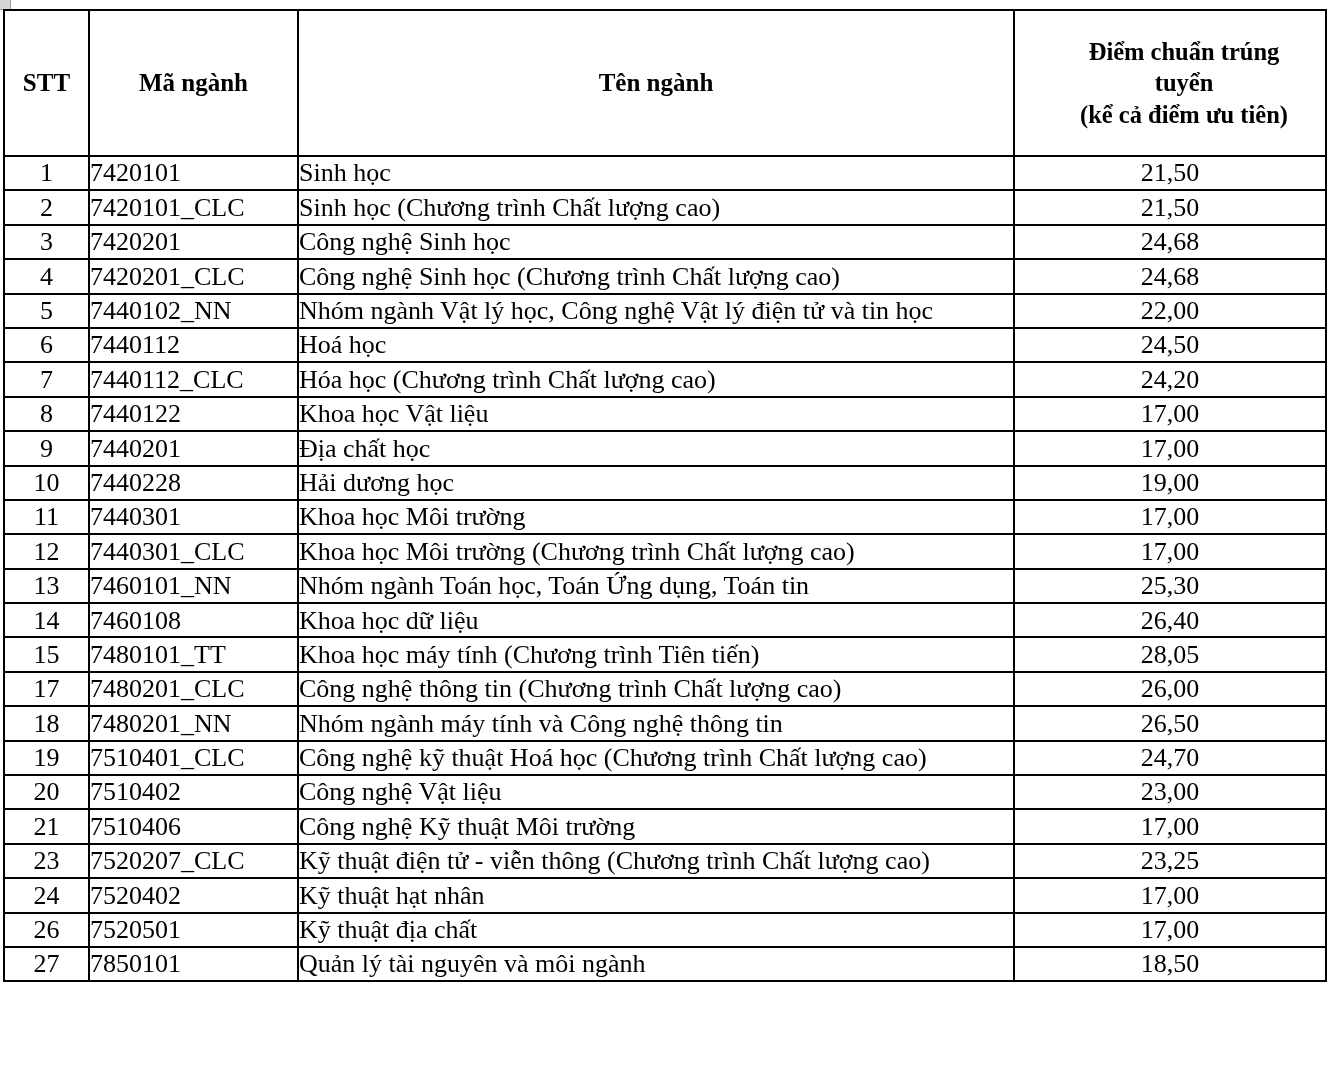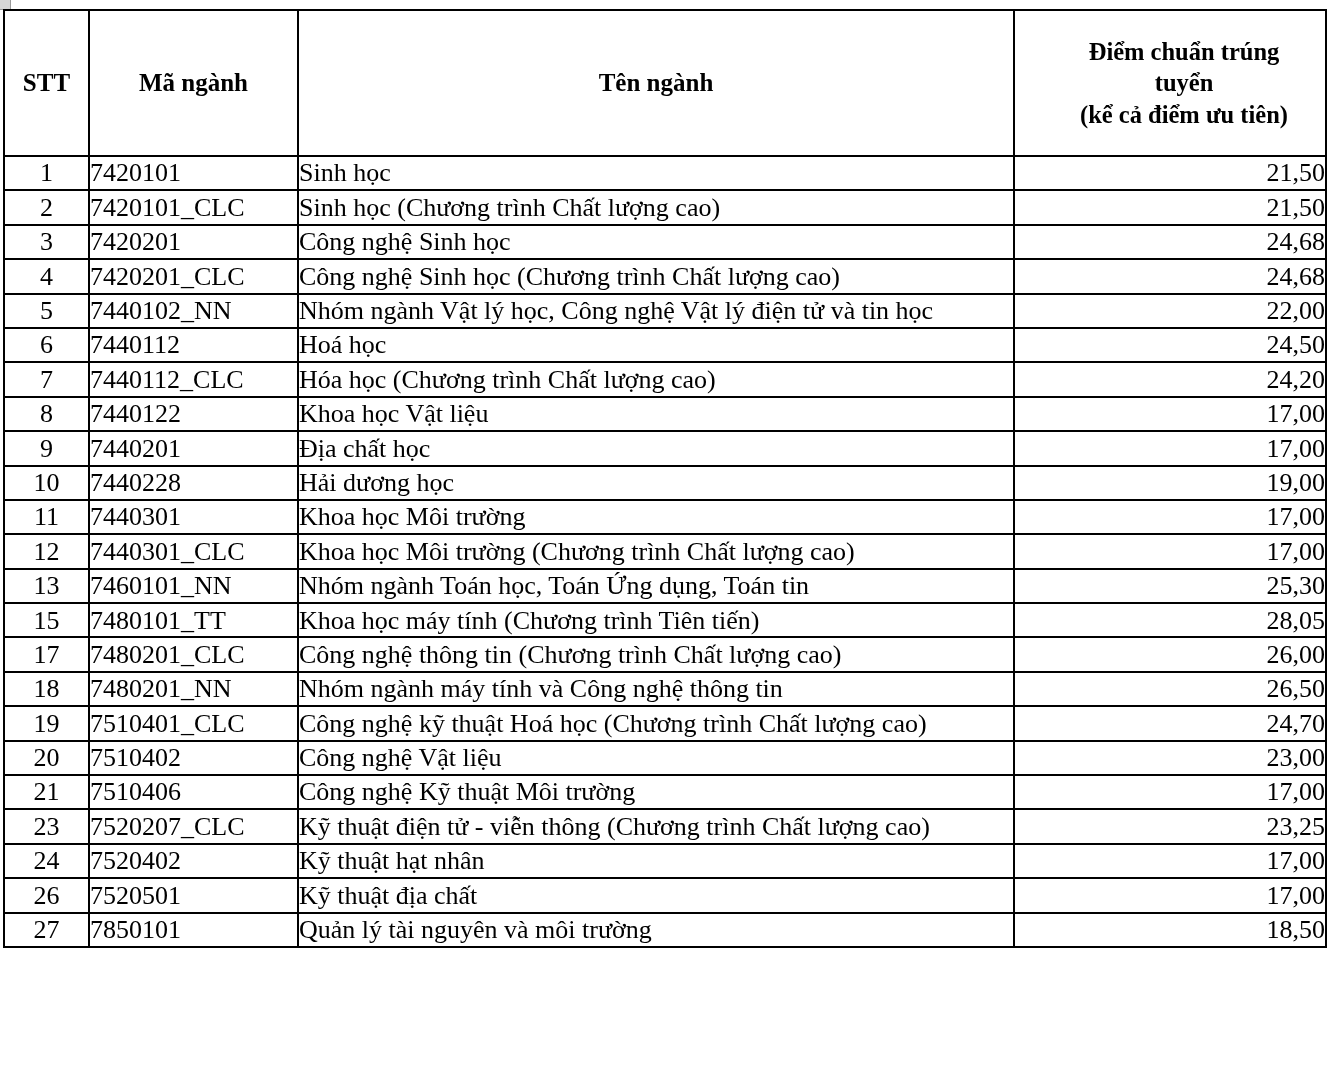--- a/index.html
+++ b/index.html
@@ -88,21 +88,21 @@
     white-space: nowrap;
     margin-top: 45px;
   }
   tbody td.cell-name {
     text-align: left;
     padding-left: 10px;
     white-space: nowrap;
     overflow: hidden;
   }
   tbody td.cell-score {
-    text-align: right;
+    text-align: center;
   }
 </style>
 </head>
 <body>
 
 <div id="corner-artifact"></div>
 
 <div id="score-table-wrap">
   <table id="score-table">
     <colgroup>
@@ -196,20 +196,26 @@
           <td class="cell-name">Khoa học Môi trường (Chương trình Chất lượng cao)</td>
           <td class="cell-score">17,00</td>
         </tr>
         <tr>
           <td class="cell-stt">13</td>
           <td class="cell-code">7460101_NN</td>
           <td class="cell-name">Nhóm ngành Toán học, Toán Ứng dụng, Toán tin</td>
           <td class="cell-score">25,30</td>
         </tr>
         <tr>
+          <td class="cell-stt">14</td>
+          <td class="cell-code">7460108</td>
+          <td class="cell-name">Khoa học dữ liệu</td>
+          <td class="cell-score">26,40</td>
+        </tr>
+        <tr>
           <td class="cell-stt">15</td>
           <td class="cell-code">7480101_TT</td>
           <td class="cell-name">Khoa học máy tính (Chương trình Tiên tiến)</td>
           <td class="cell-score">28,05</td>
         </tr>
         <tr>
           <td class="cell-stt">17</td>
           <td class="cell-code">7480201_CLC</td>
           <td class="cell-name">Công nghệ thông tin (Chương trình Chất lượng cao)</td>
           <td class="cell-score">26,00</td>
@@ -252,18 +258,18 @@
         </tr>
         <tr>
           <td class="cell-stt">26</td>
           <td class="cell-code">7520501</td>
           <td class="cell-name">Kỹ thuật địa chất</td>
           <td class="cell-score">17,00</td>
         </tr>
         <tr>
           <td class="cell-stt">27</td>
           <td class="cell-code">7850101</td>
-          <td class="cell-name">Quản lý tài nguyên và môi trường</td>
+          <td class="cell-name">Quản lý tài nguyên và môi ngành</td>
           <td class="cell-score">18,50</td>
         </tr>
       </tbody>
   </table>
 </div>
 
 </body></html>

